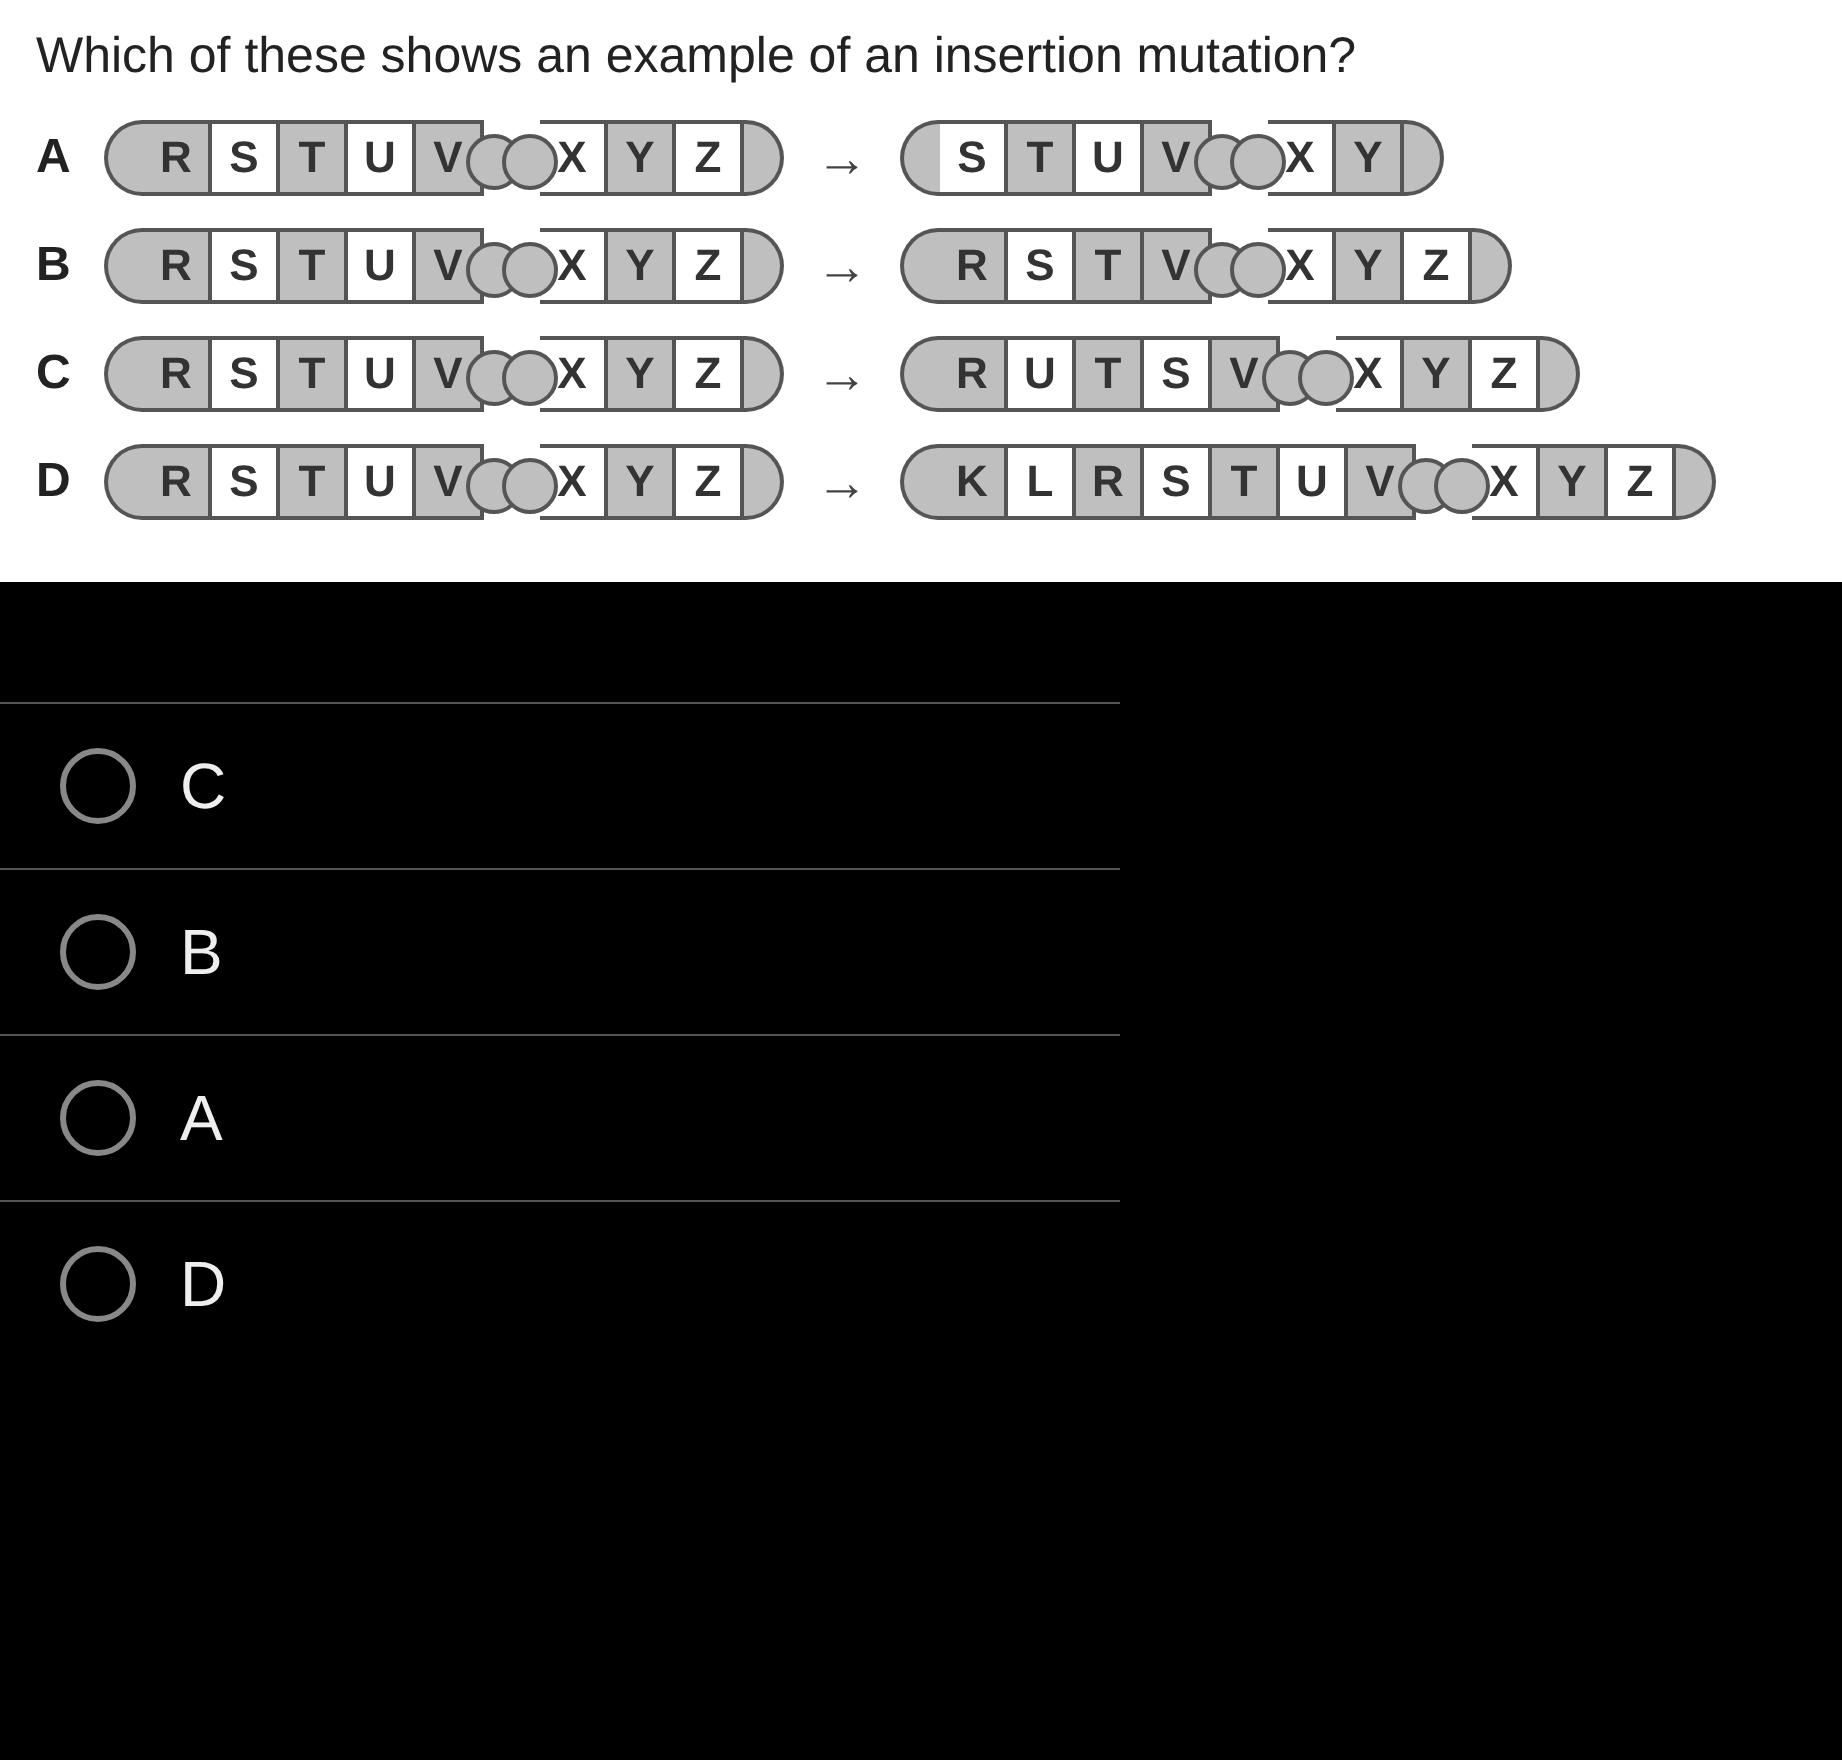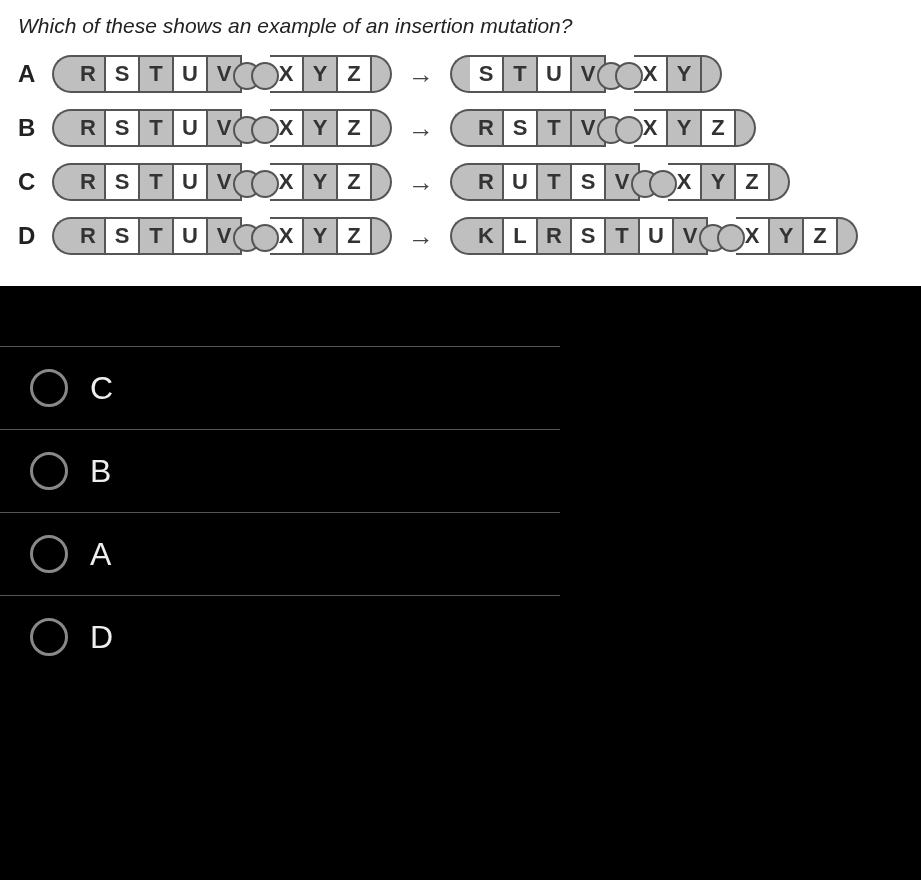--- a/index.html
+++ b/index.html
@@ -9,24 +9,23 @@
     background: #000;
     font-family: Arial, Helvetica, sans-serif;
     overflow: hidden;
   }
   .question-area {
     background: #fff;
     padding: 14px 18px 16px 18px;
     width: 921px;
   }
   .question-text {
-    font-size: 21px;
+    font-size: 25px;
     color: #222;
     margin-bottom: 16px;
-    font-style: italic;
   }
   .opt-row {
     display: flex;
     align-items: center;
     margin-bottom: 14px;
     gap: 10px;
   }
   .opt-label {
     font-size: 24px;
     font-weight: bold;

